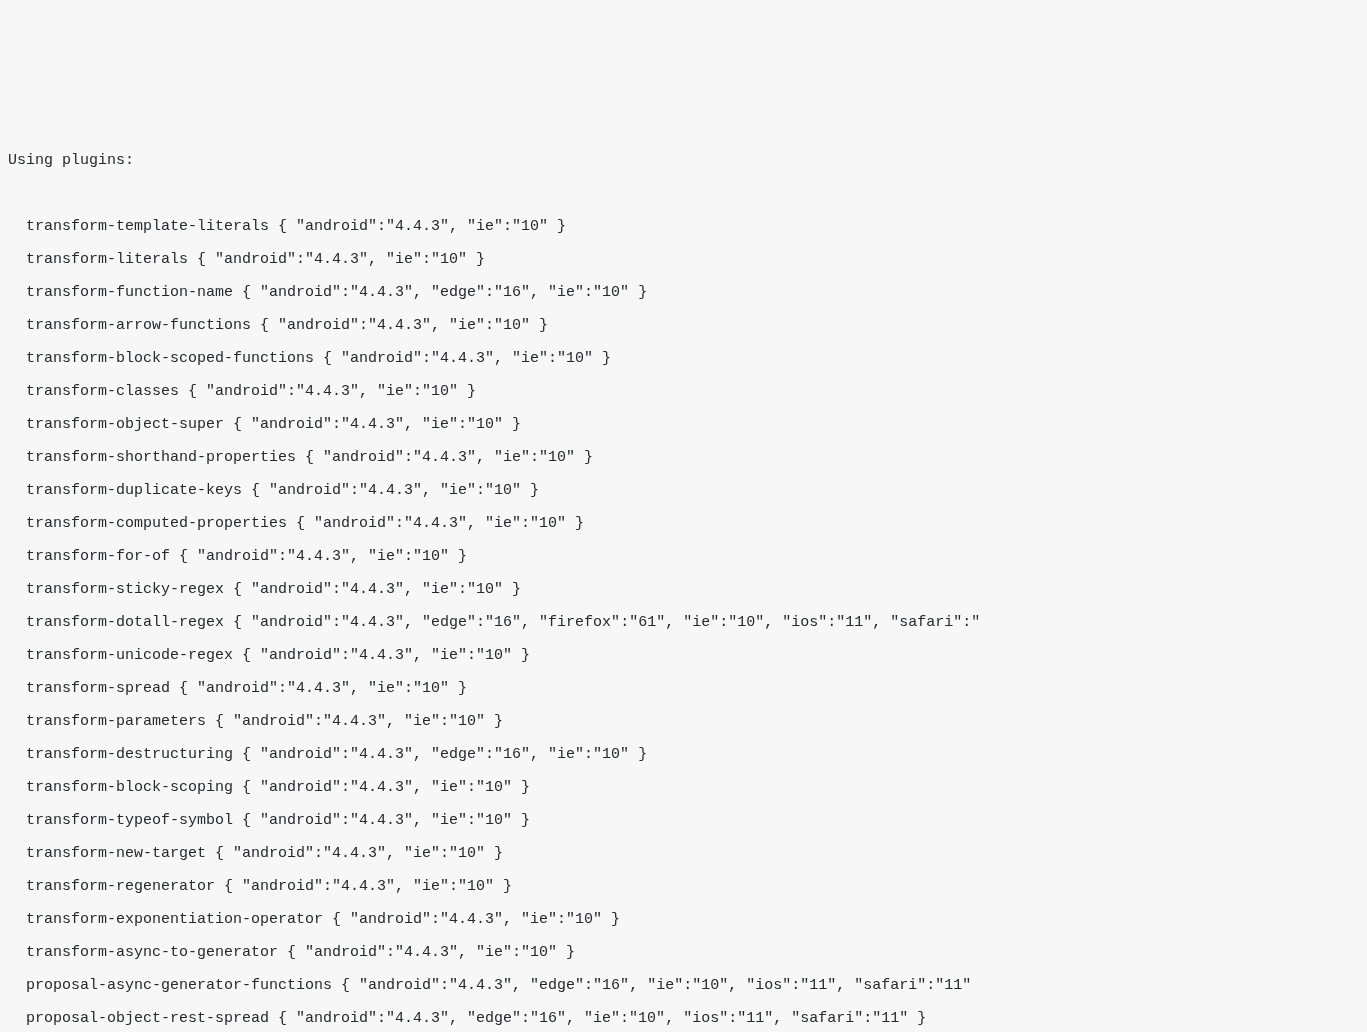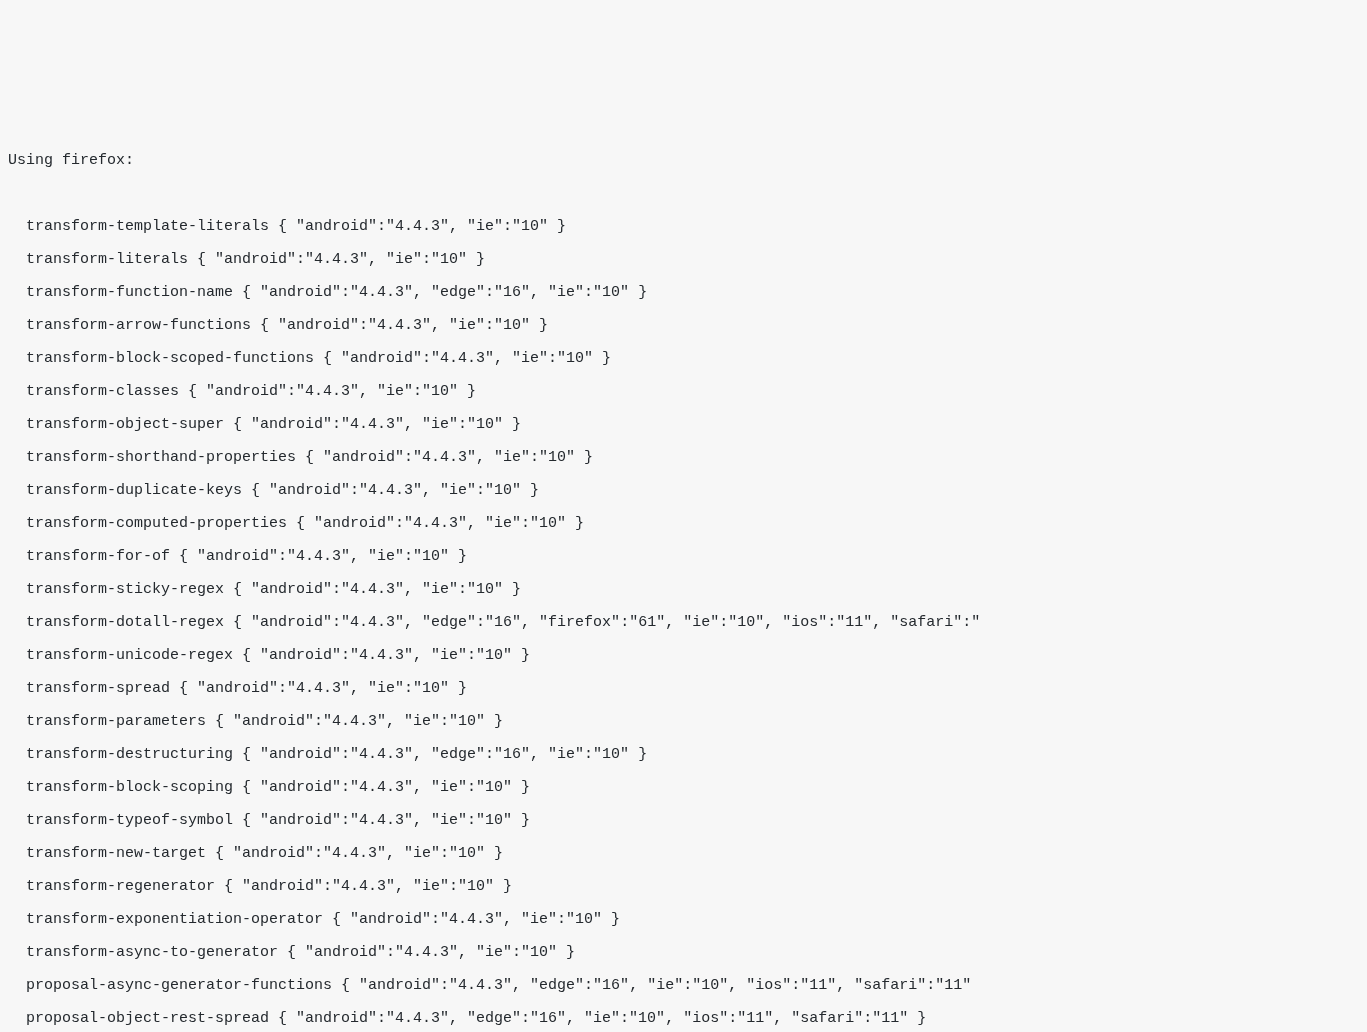--- a/index.html
+++ b/index.html
@@ -18,17 +18,17 @@
     }
     .indent {
       padding-left: 2ch;
     }
   </style>
 </head>
 <body>
 
 
 
-<div class="line">Using firefox:</div>
+<div class="line">Using plugins:</div>
 <div id="plugin-list"><div class="line indent"><span>transform-template-literals</span> <span>{ "android":"4.4.3", "ie":"10" }</span></div><div class="line indent"><span>transform-literals</span> <span>{ "android":"4.4.3", "ie":"10" }</span></div><div class="line indent"><span>transform-function-name</span> <span>{ "android":"4.4.3", "edge":"16", "ie":"10" }</span></div><div class="line indent"><span>transform-arrow-functions</span> <span>{ "android":"4.4.3", "ie":"10" }</span></div><div class="line indent"><span>transform-block-scoped-functions</span> <span>{ "android":"4.4.3", "ie":"10" }</span></div><div class="line indent"><span>transform-classes</span> <span>{ "android":"4.4.3", "ie":"10" }</span></div><div class="line indent"><span>transform-object-super</span> <span>{ "android":"4.4.3", "ie":"10" }</span></div><div class="line indent"><span>transform-shorthand-properties</span> <span>{ "android":"4.4.3", "ie":"10" }</span></div><div class="line indent"><span>transform-duplicate-keys</span> <span>{ "android":"4.4.3", "ie":"10" }</span></div><div class="line indent"><span>transform-computed-properties</span> <span>{ "android":"4.4.3", "ie":"10" }</span></div><div class="line indent"><span>transform-for-of</span> <span>{ "android":"4.4.3", "ie":"10" }</span></div><div class="line indent"><span>transform-sticky-regex</span> <span>{ "android":"4.4.3", "ie":"10" }</span></div><div class="line indent"><span>transform-dotall-regex</span> <span>{ "android":"4.4.3", "edge":"16", "firefox":"61", "ie":"10", "ios":"11", "safari":"</span></div><div class="line indent"><span>transform-unicode-regex</span> <span>{ "android":"4.4.3", "ie":"10" }</span></div><div class="line indent"><span>transform-spread</span> <span>{ "android":"4.4.3", "ie":"10" }</span></div><div class="line indent"><span>transform-parameters</span> <span>{ "android":"4.4.3", "ie":"10" }</span></div><div class="line indent"><span>transform-destructuring</span> <span>{ "android":"4.4.3", "edge":"16", "ie":"10" }</span></div><div class="line indent"><span>transform-block-scoping</span> <span>{ "android":"4.4.3", "ie":"10" }</span></div><div class="line indent"><span>transform-typeof-symbol</span> <span>{ "android":"4.4.3", "ie":"10" }</span></div><div class="line indent"><span>transform-new-target</span> <span>{ "android":"4.4.3", "ie":"10" }</span></div><div class="line indent"><span>transform-regenerator</span> <span>{ "android":"4.4.3", "ie":"10" }</span></div><div class="line indent"><span>transform-exponentiation-operator</span> <span>{ "android":"4.4.3", "ie":"10" }</span></div><div class="line indent"><span>transform-async-to-generator</span> <span>{ "android":"4.4.3", "ie":"10" }</span></div><div class="line indent"><span>proposal-async-generator-functions</span> <span>{ "android":"4.4.3", "edge":"16", "ie":"10", "ios":"11", "safari":"11"</span></div><div class="line indent"><span>proposal-object-rest-spread</span> <span>{ "android":"4.4.3", "edge":"16", "ie":"10", "ios":"11", "safari":"11" }</span></div></div>
 
 
 
 
 </body></html>

